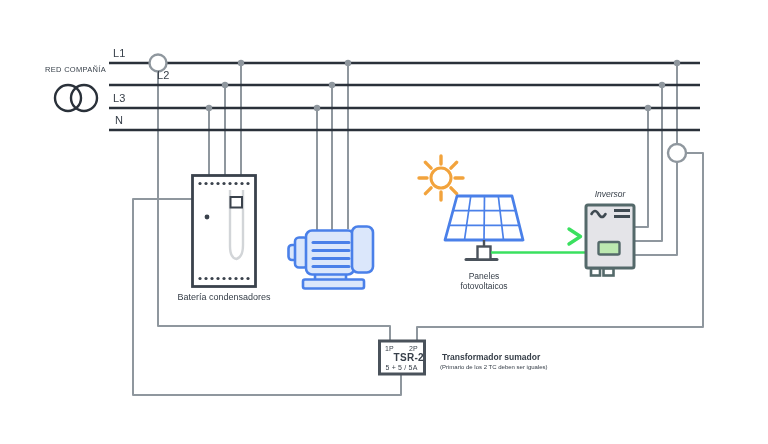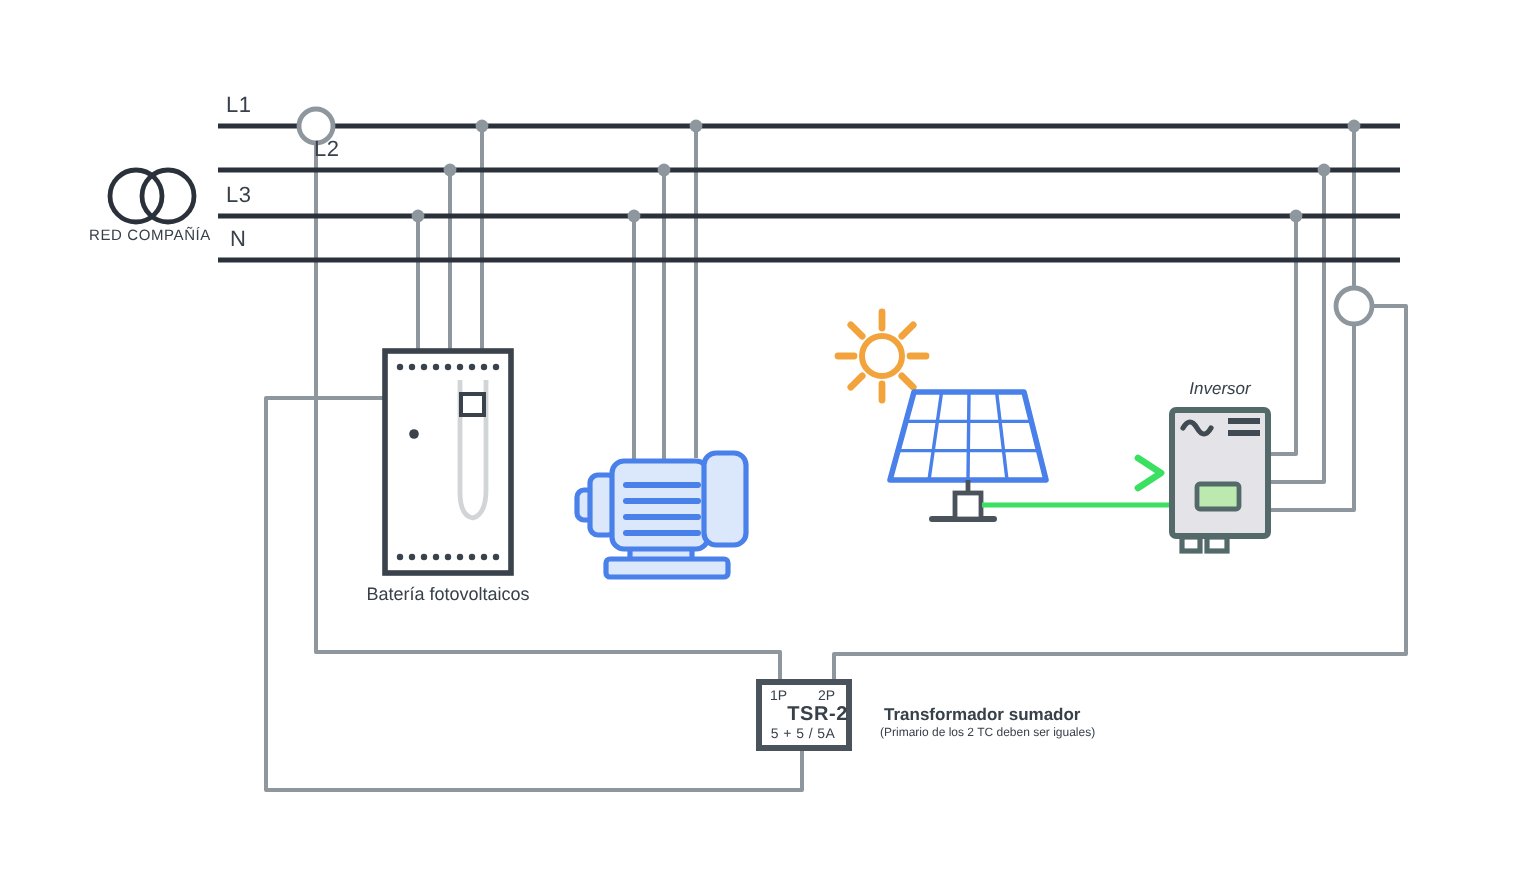--- a/index.html
+++ b/index.html
@@ -153,29 +153,33 @@
         <line x1="614" y1="216.5" x2="630" y2="216.5"></line>
       </g>
       <rect x="598.5" y="242" width="21" height="12.5" rx="1.5" fill="#bce9b0" stroke="#54696a" stroke-width="2.4"></rect>
       <rect x="591" y="268.5" width="9" height="7" fill="#ffffff" stroke="#54696a" stroke-width="2.6"></rect>
       <rect x="603.5" y="268.5" width="10" height="7" fill="#ffffff" stroke="#54696a" stroke-width="2.6"></rect>
     </g>
 
     <rect x="379.5" y="341" width="45" height="33" fill="#ffffff" stroke="#4a525b" stroke-width="3"></rect>
   </svg>
 
-  <div class="lbl utility-lbl" style="left:44px;top:65px;width:62px;text-align:center;margin-top:48px;">RED COMPAÑÍA</div>
+  <div class="lbl utility-lbl" style="left:44px;top:65px;width:62px;text-align:right;">RED COMPAÑÍA</div>
 
   <div class="lbl bus-lbl" style="left:113px;top:47px;">L1</div>
   <div class="lbl bus-lbl" style="left:113px;top:69px;padding-left:44px;">L2</div>
   <div class="lbl bus-lbl" style="left:113px;top:92px;">L3</div>
   <div class="lbl bus-lbl" style="left:115px;top:114px;">N</div>
 
-  <div class="lbl caption" style="left:169px;top:292px;width:110px;">Batería fotovoltaicos</div>
+  <div class="lbl caption" style="left:169px;top:292px;width:110px;">Batería condensadores</div>
 
+  <div class="lbl caption-sm" style="left:444px;top:271px;width:80px;">
+    <div>Paneles</div>
+    <div>fotovoltaicos</div>
+  </div>
 
   <div class="lbl caption-sm" style="left:580px;top:189px;width:60px;font-style:italic;">Inversor</div>
 
   <div class="lbl tsr-terminal" style="left:385px;top:345px;">1P</div>
   <div class="lbl tsr-terminal" style="left:409px;top:345px;">2P</div>
   <div class="lbl tsr-model" style="left:379px;top:352px;width:45px;">TSR-2</div>
   <div class="lbl tsr-rating" style="left:379px;top:363.5px;width:45px;">5 + 5 / 5A</div>
 
   <div class="lbl trafo-title" style="left:442px;top:352px;">Transformador sumador</div>
   <div class="lbl trafo-note" style="left:440px;top:364px;">(Primario de los 2 TC deben ser iguales)</div>

